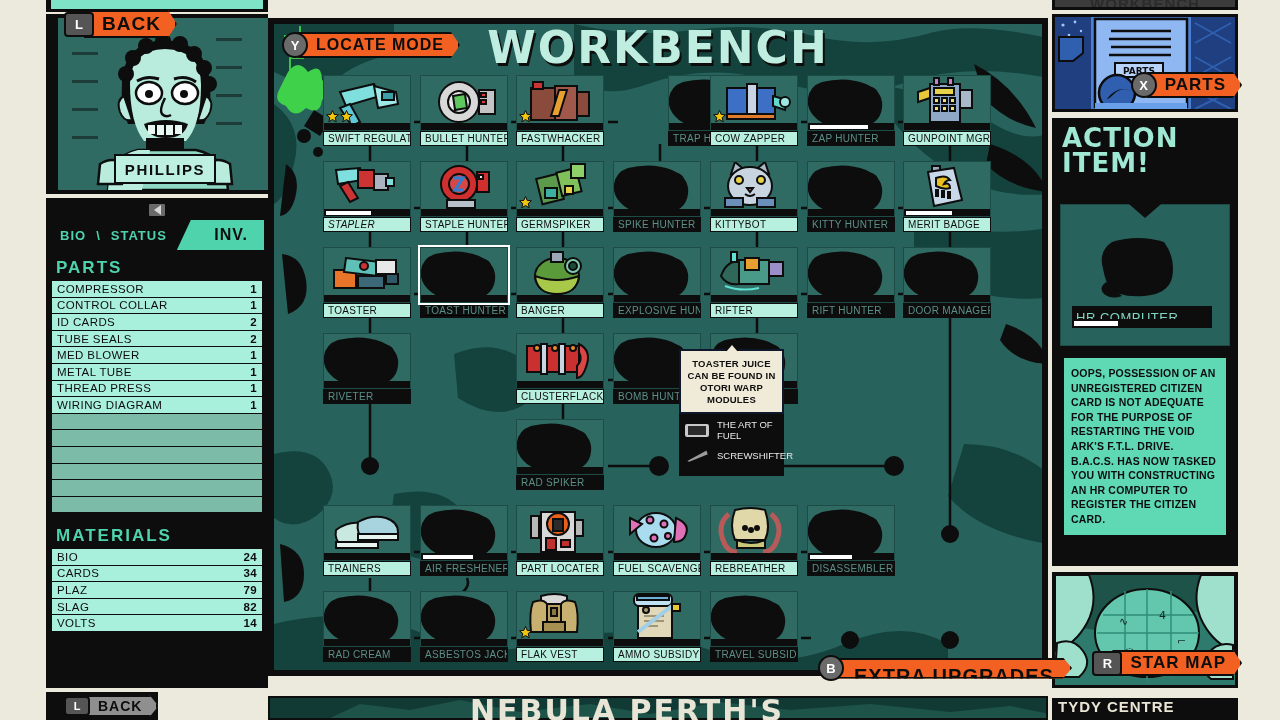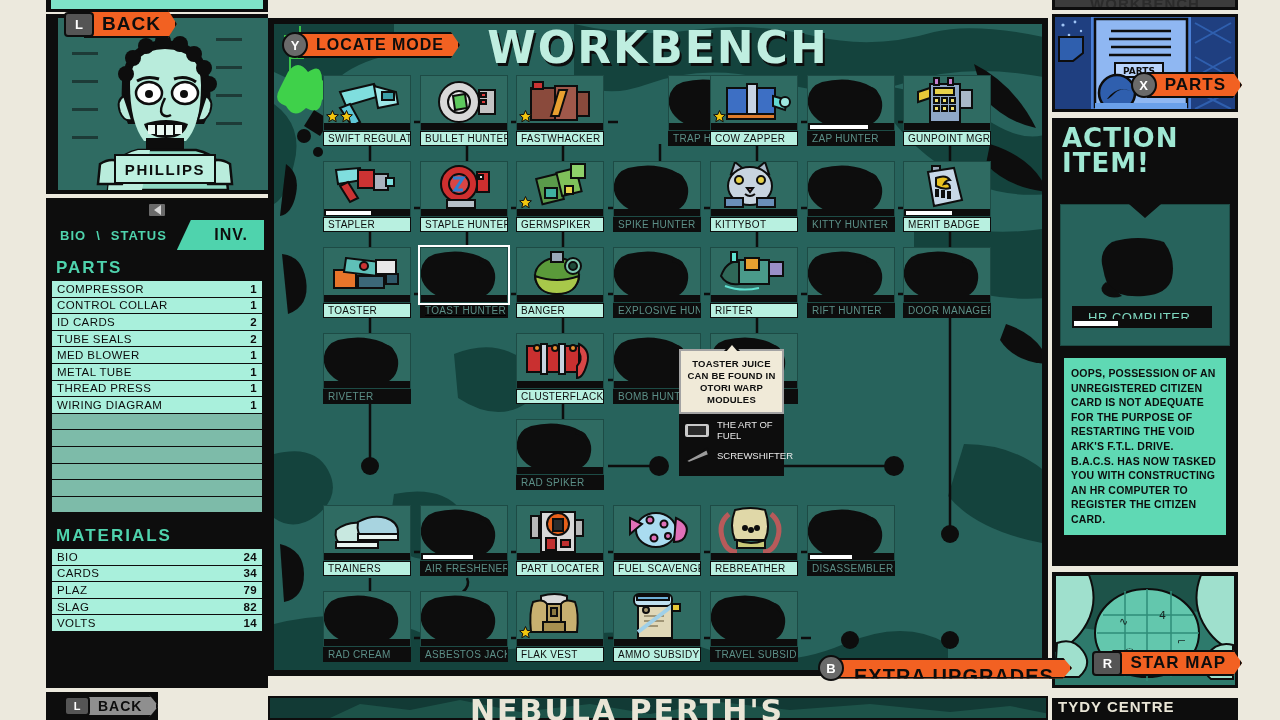--- a/index.html
+++ b/index.html
@@ -89,21 +89,21 @@
   .node .lbl{ height:15px; border:1px solid #0d0d0d; font-size:10px; display:flex; align-items:center;
     padding-left:4px; letter-spacing:.3px; white-space:nowrap; overflow:hidden; }
   .node.owned .lbl{ background:#b8f0e0; color:#0d0d0d; }
   .node.locked .lbl{ background:#0d0d0d; color:#5c8f87; }
   .node .star{ position:absolute; bottom:7px; left:2px; display:flex; gap:1px; }
   .star svg{ display:block; }
   .art{ position:absolute; left:0; top:0; width:88px; height:56px; }
 
   
   #tooltip{ position:absolute; left:405px; top:325px; width:105px; z-index:30; }
-  #tt-bubble{ background:#f0ead8; border:2px solid #a3a3a3; padding:7px 4px 6px; text-align:center;
+  #tt-bubble{ background:#f0ead8; border:2px solid #0f172a; padding:7px 4px 6px; text-align:center;
     font-size:9.5px; line-height:12px; color:#0d0d0d; font-weight:bold; letter-spacing:.2px; position:relative; }
   #tt-bubble:before{ content:""; position:absolute; left:50%; top:-9px; transform:translateX(-50%);
     width:0;height:0;border-left:8px solid transparent;border-right:8px solid transparent;border-bottom:9px solid #0d0d0d;}
   #tt-bubble:after{ content:""; position:absolute; left:50%; top:-6px; transform:translateX(-50%);
     width:0;height:0;border-left:6px solid transparent;border-right:6px solid transparent;border-bottom:7px solid #f0ead8;}
   #tt-mats{ background:#0d0d0d; padding:5px 4px 6px; }
   .mat{ display:flex; align-items:center; gap:6px; color:#e8e8e8; font-size:9.5px; line-height:11px; margin-bottom:5px; }
   .mat .ic{ width:28px; height:19px; flex:0 0 28px; }
 
   
@@ -122,21 +122,21 @@
   #action-panel{ position:absolute; left:0; top:126px; width:186px; height:448px; background:#0d0d0d; }
   #ai-title{ color:#9fe8d3; font-size:26px; font-weight:bold; line-height:25px; letter-spacing:1px;
     padding:8px 0 0 10px; text-shadow:2px 2px 0 #0d0d0d; font-family:"DejaVu Sans", sans-serif;}
   #ai-stage{ position:absolute; left:8px; top:86px; right:8px; height:142px; background:#27635c; border:1px solid #1d4b45;}
   #ai-arrow{ position:absolute; left:50%; top:58px; transform:translateX(-50%); z-index:3;}
   #ai-item{ position:absolute; left:20px; top:112px; width:140px; z-index:4; }
   #ai-item .thumb{ width:140px; height:76px; background:#27635c; position:relative; }
   #ai-item .bar{ position:absolute; left:0; right:0; bottom:0; height:9px; background:#0d0d0d; }
   #ai-item .bar i{ position:absolute; left:2px; top:2px; height:5px; width:44px; background:#fff; }
   #ai-item .lbl{ height:22px; background:#0d0d0d; color:#7fd8c0; font-size:13px; display:flex; align-items:center;
-    padding-left:16px; letter-spacing:.5px;}
+    padding-left:4px; letter-spacing:.5px;}
   #ai-msg{ position:absolute; left:10px; right:10px; top:238px; background:#5fd9b4; border:2px solid #0d0d0d;
     padding:8px 7px; font-size:10.5px; line-height:14.6px; color:#0d0d0d; font-weight:bold; letter-spacing:.2px; }
 
   #starmap-card{ position:absolute; left:0; top:580px; width:186px; height:116px; background:#0d0d0d; padding:3px; }
   #starmap-art{ position:relative; width:100%; height:100%; background:#2e7a6c; overflow:hidden; }
   #starmap-btn{ position:absolute; right:-4px; bottom:12px; display:flex; align-items:center; z-index:5; }
   #starmap-btn .orange-tag{ height:26px; font-size:17px; }
   #r-bot{ position:absolute; left:0; bottom:0; width:186px; height:22px; background:#0d0d0d;
     color:#e9e5d6; font-size:15px; font-weight:bold; letter-spacing:1px; padding-left:6px; overflow:hidden;}
 
@@ -553,21 +553,21 @@
                   </g>
                   <path d="M14 16 l12 -4 l0 10 l-12 4z" fill="#e8c838"></path>
                   <rect x="30" y="2" width="5" height="7" fill="#c77fd0"></rect>
                   <rect x="44" y="2" width="5" height="7" fill="#c77fd0"></rect>
                 </g>
               </svg>
               <div class="bar"></div>
             </div>
             <div class="lbl">GUNPOINT MGR</div>
           </div>
-          <div class="node owned" style="left: 49px; top: 137px;">
+          <div class="node owned" style="left: 49px; top: 137px; font-style: italic;">
             <div class="thumb">
               <svg class="art" viewBox="0 0 88 56">
                 <g stroke="#0d0d0d" stroke-width="2">
                   <path d="M12 8 l24 -2 l2 12 l-24 4z" fill="#7fdede"></path>
                   <rect x="34" y="8" width="16" height="18" fill="#c33"></rect>
                   <rect x="50" y="12" width="14" height="16" fill="#aab4c0"></rect>
                   <path d="M24 20 l10 16 l-8 4 l-10 -16z" fill="#c33"></path>
                   <rect x="62" y="16" width="8" height="8" fill="#7fdede"></rect>
                 </g>
               </svg>

